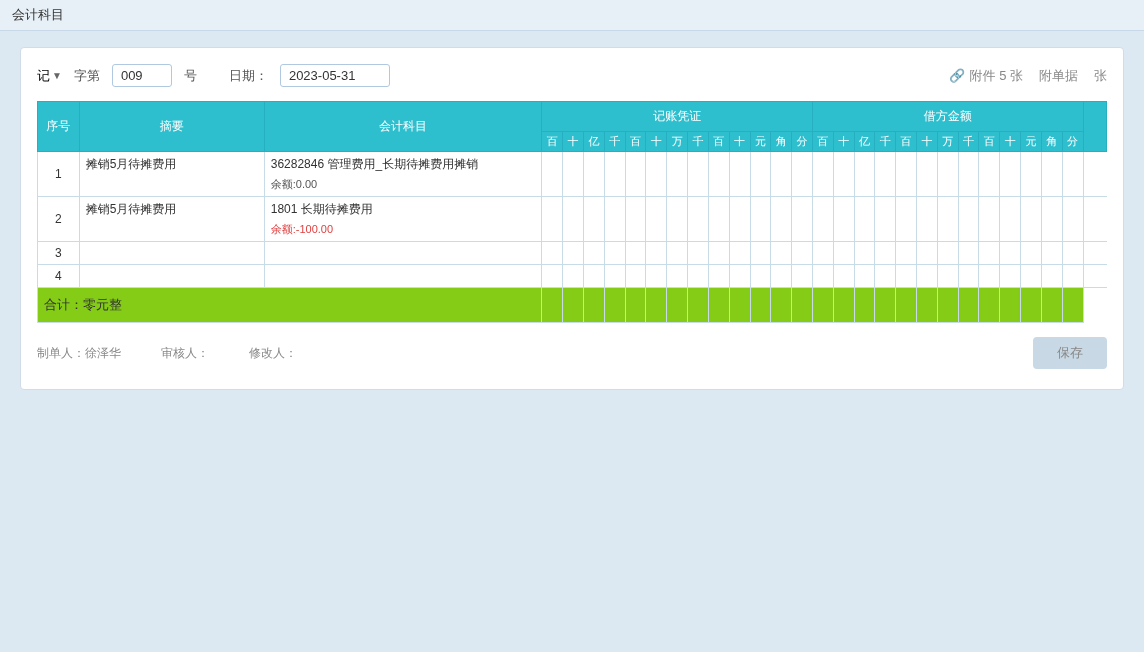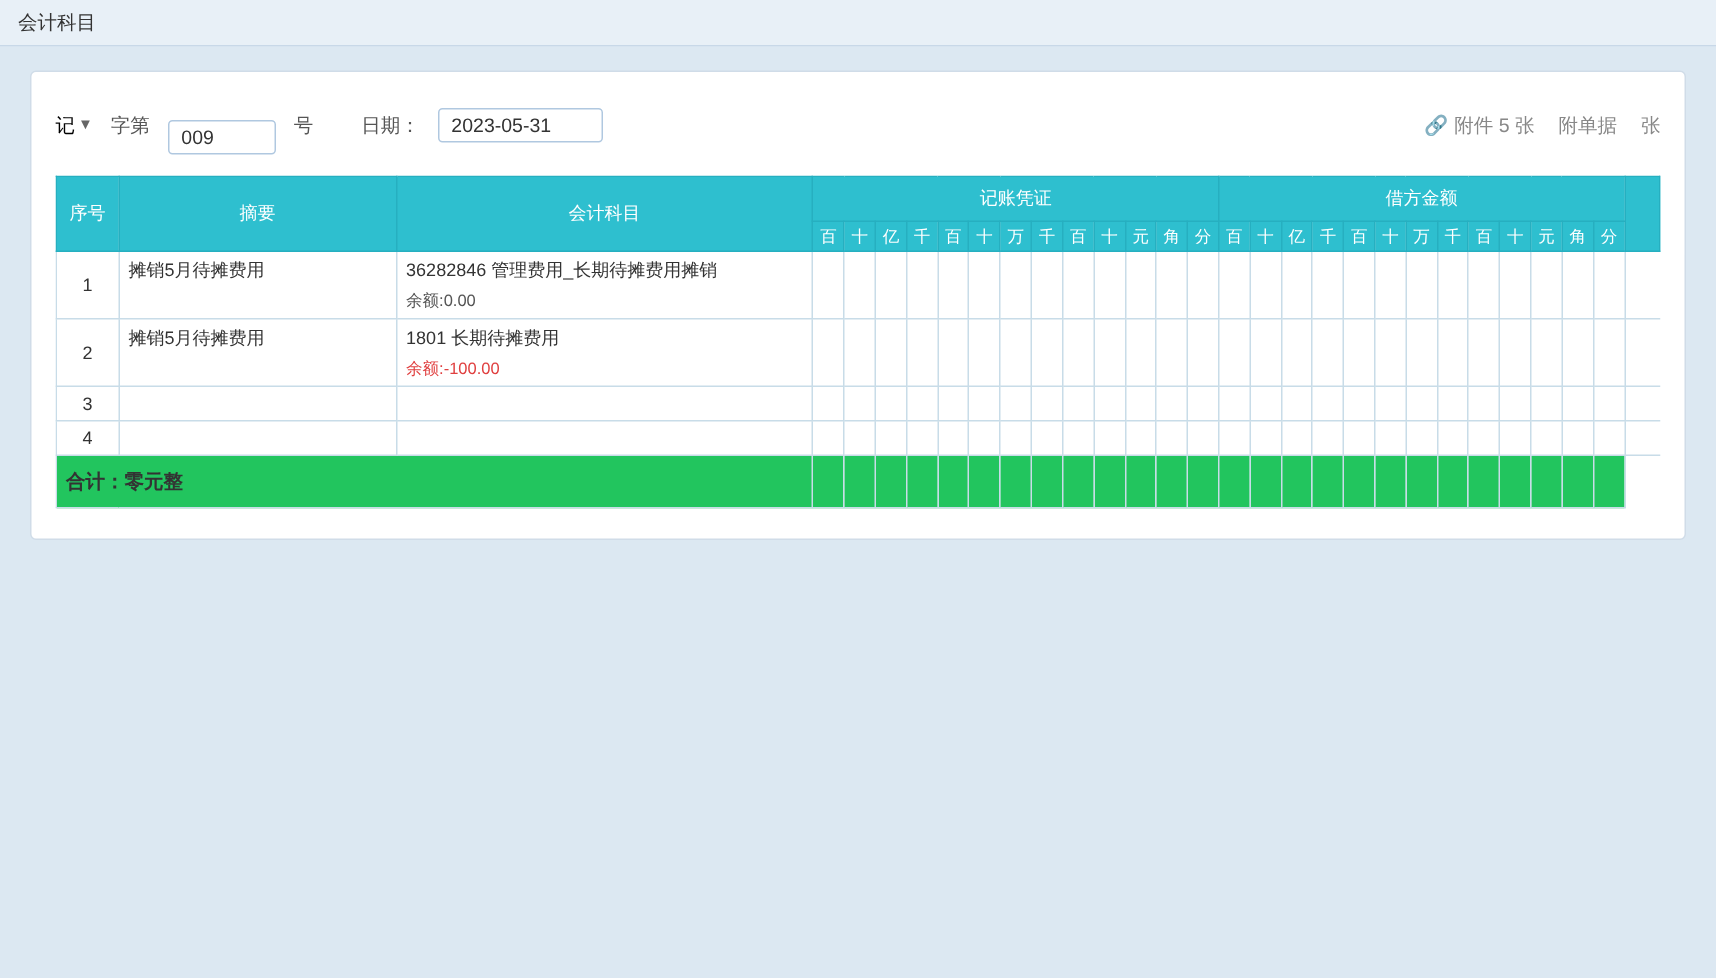--- a/index.html
+++ b/index.html
@@ -154,23 +154,23 @@
     }
     .balance-negative {
       color: #e04040;
     }
     .summary-text {
       font-size: 12px;
       color: #333;
     }
 
     .total-row td {
-      background: #22c55e;
-      font-size: 13px;
-      font-weight: bold;
+      background: #84cc16;
+      font-size: 13px;
+      font-weight: normal;
       padding: 8px 6px;
     }
     .footer-row {
       margin-top: 14px;
       display: flex;
       align-items: center;
       gap: 40px;
     }
     .footer-item {
       font-size: 12px;
@@ -208,21 +208,21 @@
 <div class="main-content">
 
   <div class="card">
 
     <div class="form-row">
       <div class="voucher-type-select">
         <span>记</span>
         <span class="arrow-down">▼</span>
       </div>
       <span class="zi-label">字第</span>
-      <input class="field-input" type="text" style="width: 72px; margin-top: 16px;" value="009">
+      <input class="field-input" type="text" style="width: 60px;" value="009">
       <span class="hao-label">号</span>
       <span class="date-label">日期：</span>
       <input class="field-input" type="text" style="width: 110px;" value="2023-05-31">
 
       <div class="attachment-area">
         <span class="attachment-link">
           <span>🔗</span>
           <span>附件 5 张</span>
         </span>
         <span>附单据</span>
@@ -467,14 +467,20 @@
             <td class="digit-cell-td"></td>
             <td class="digit-cell-td"></td>
             <td class="digit-cell-td"></td>
             <td class="digit-cell-td"></td>
             <td style="border:1px solid #c8dce8;"></td>
           </tr>
         </tfoot>
       </table>
     </div>
 
+    <div class="footer-row">
+      <span class="footer-item">制单人：徐泽华</span>
+      <span class="footer-item">审核人：</span>
+      <span class="footer-item">修改人：</span>
+      <button class="save-btn">保存</button>
+    </div>
   </div>
 </div>
 
 </body></html>

